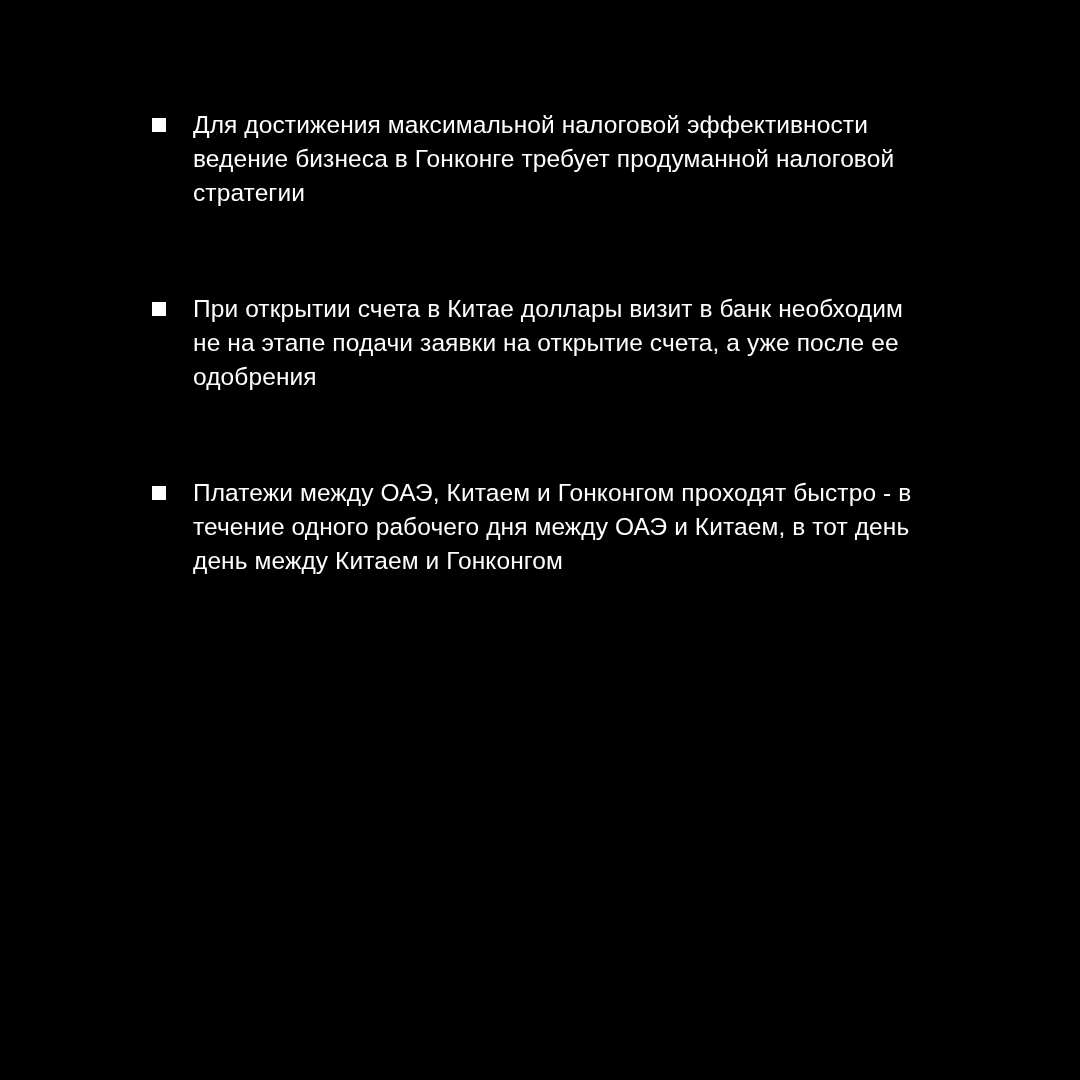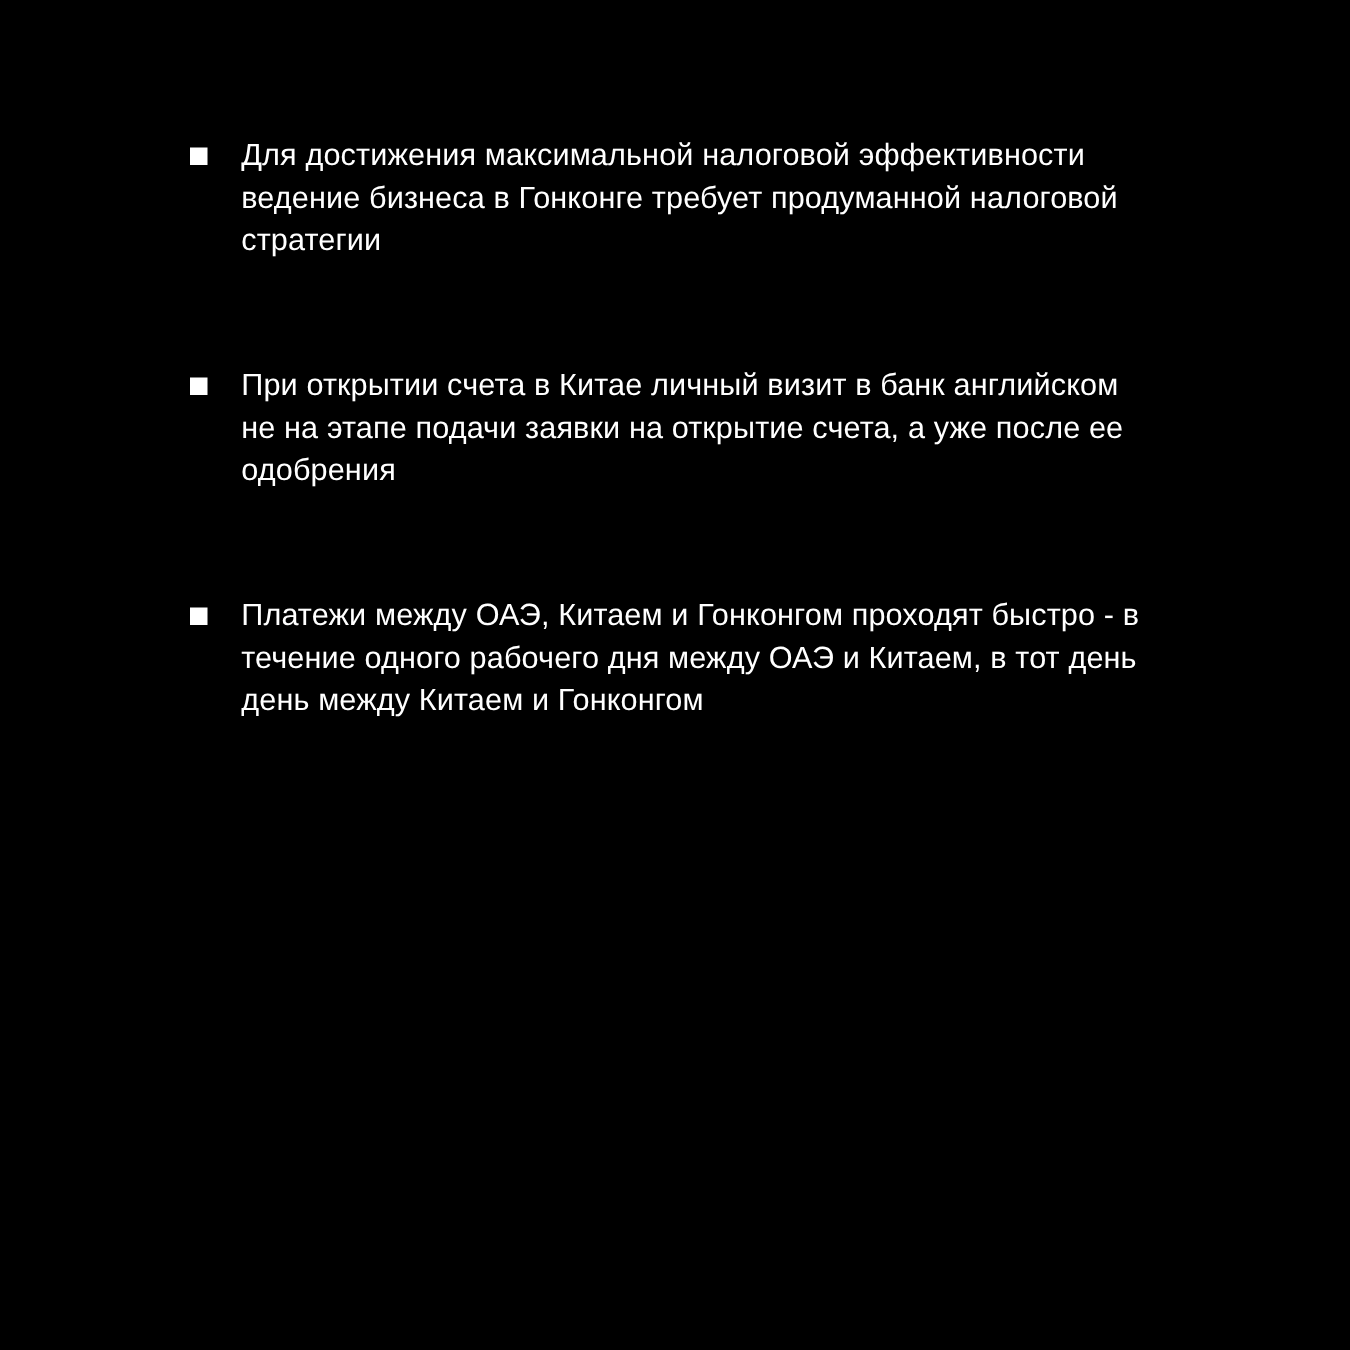--- a/index.html
+++ b/index.html
@@ -75,21 +75,21 @@
     <li class="bullet-item">
       <span class="bullet-marker"></span>
       <span class="bullet-text">Для достижения максимальной налоговой эффективности
 ведение бизнеса в Гонконге требует продуманной налоговой
 стратегии</span>
     </li>
 
 
     <li class="bullet-item">
       <span class="bullet-marker"></span>
-      <span class="bullet-text">При открытии счета в Китае личный визит в банк английском
+      <span class="bullet-text">При открытии счета в Китае доллары визит в банк необходим
 не на этапе подачи заявки на открытие счета, а уже после ее
 одобрения</span>
     </li>
 
 
     <li class="bullet-item">
       <span class="bullet-marker"></span>
       <span class="bullet-text">Платежи между ОАЭ, Китаем и Гонконгом проходят быстро - в
 течение одного рабочего дня между ОАЭ и Китаем, в тот день
 день между Китаем и Гонконгом</span>

